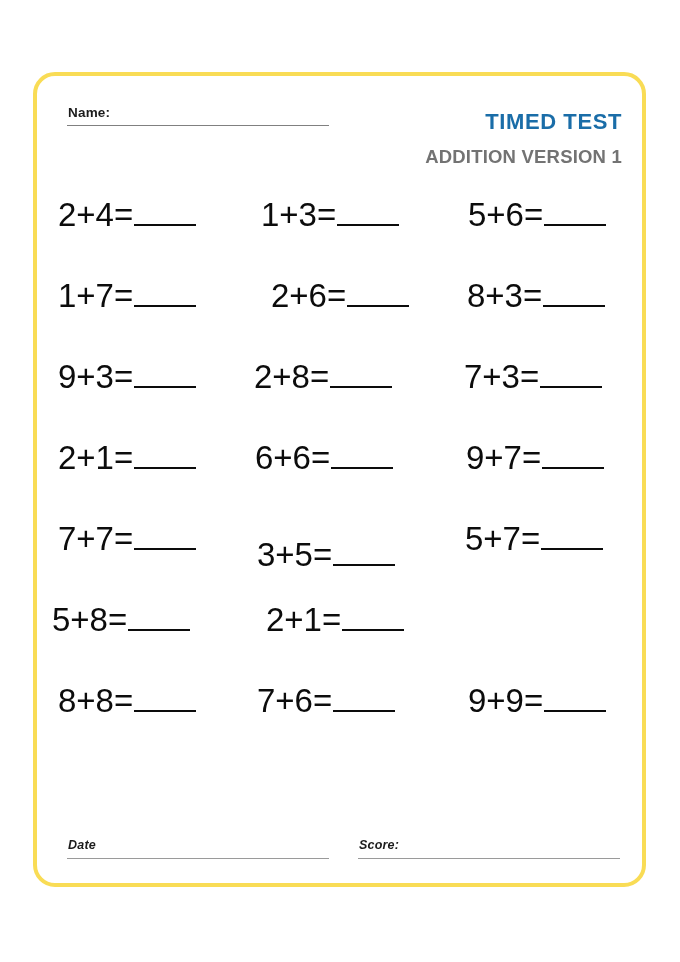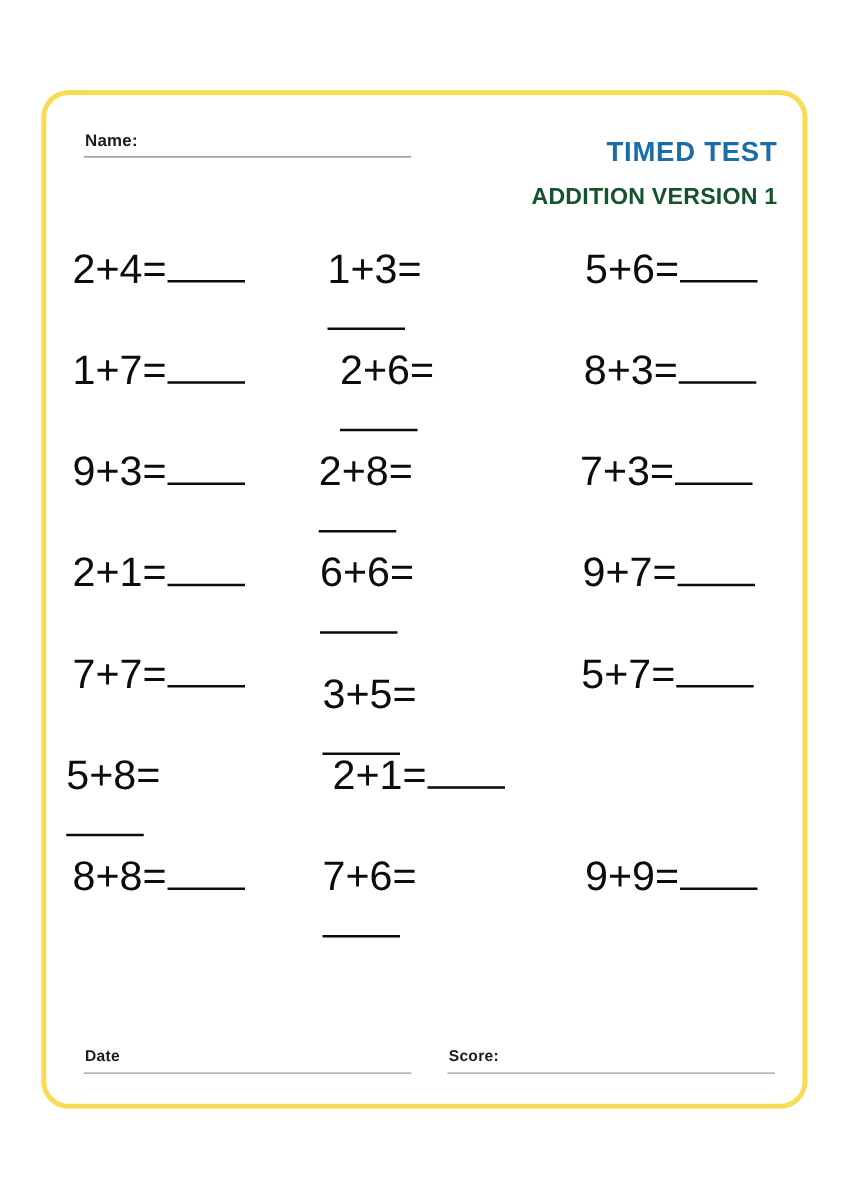--- a/index.html
+++ b/index.html
@@ -74,21 +74,21 @@
     font-size: 22px;
     font-weight: 700;
     color: #1a6da8;
     letter-spacing: 0.6px;
     line-height: 36px;
     white-space: nowrap;
   }
   #title-sub {
     font-size: 18.5px;
     font-weight: 700;
-    color: #14532d;
+    color: #737373;
     letter-spacing: 0.2px;
     line-height: 23px;
     margin-top: 5px;
     white-space: nowrap;
   }
 
   
   #problems {
     position: absolute;
     left: 33px;
@@ -99,21 +99,21 @@
     display: flex;
     height: 81px;
     align-items: flex-start;
   }
   .pcell {
     display: flex;
     align-items: baseline;
     box-sizing: border-box;
   }
   .pcell.c0 { width: 205px; padding-left: 25px; }
-  .pcell.c1 { width: 200px; padding-left: 23px; flex-direction: column; }
+  .pcell.c1 { width: 200px; padding-left: 23px; }
   .pcell.c2 { width: 208px; padding-left: 30px; }
 
   
   .prow.r1 .c1 { padding-left: 33px; }
   .prow.r1 .c2 { padding-left: 29px; }
   .prow.r2 .c1 { padding-left: 16px; }
   .prow.r2 .c2 { padding-left: 26px; }
   .prow.r3 .c1 { padding-left: 17px; }
   .prow.r3 .c2 { padding-left: 28px; }
   .prow.r4 .c1 { padding-left: 19px; margin-top: 16px; }
@@ -140,20 +140,21 @@
     margin-left: 1px;
   }
 
   
   #footer {
     position: absolute;
     left: 33px;
     top: 830px;
     width: 613px;
     height: 50px;
+    font-style: italic;
   }
   .foot-block {
     position: absolute;
     top: 8px;
   }
   #date-block { left: 34px; width: 262px; }
   #score-block { left: 325px; width: 262px; }
 
   .foot-label {
     font-size: 12.5px;

